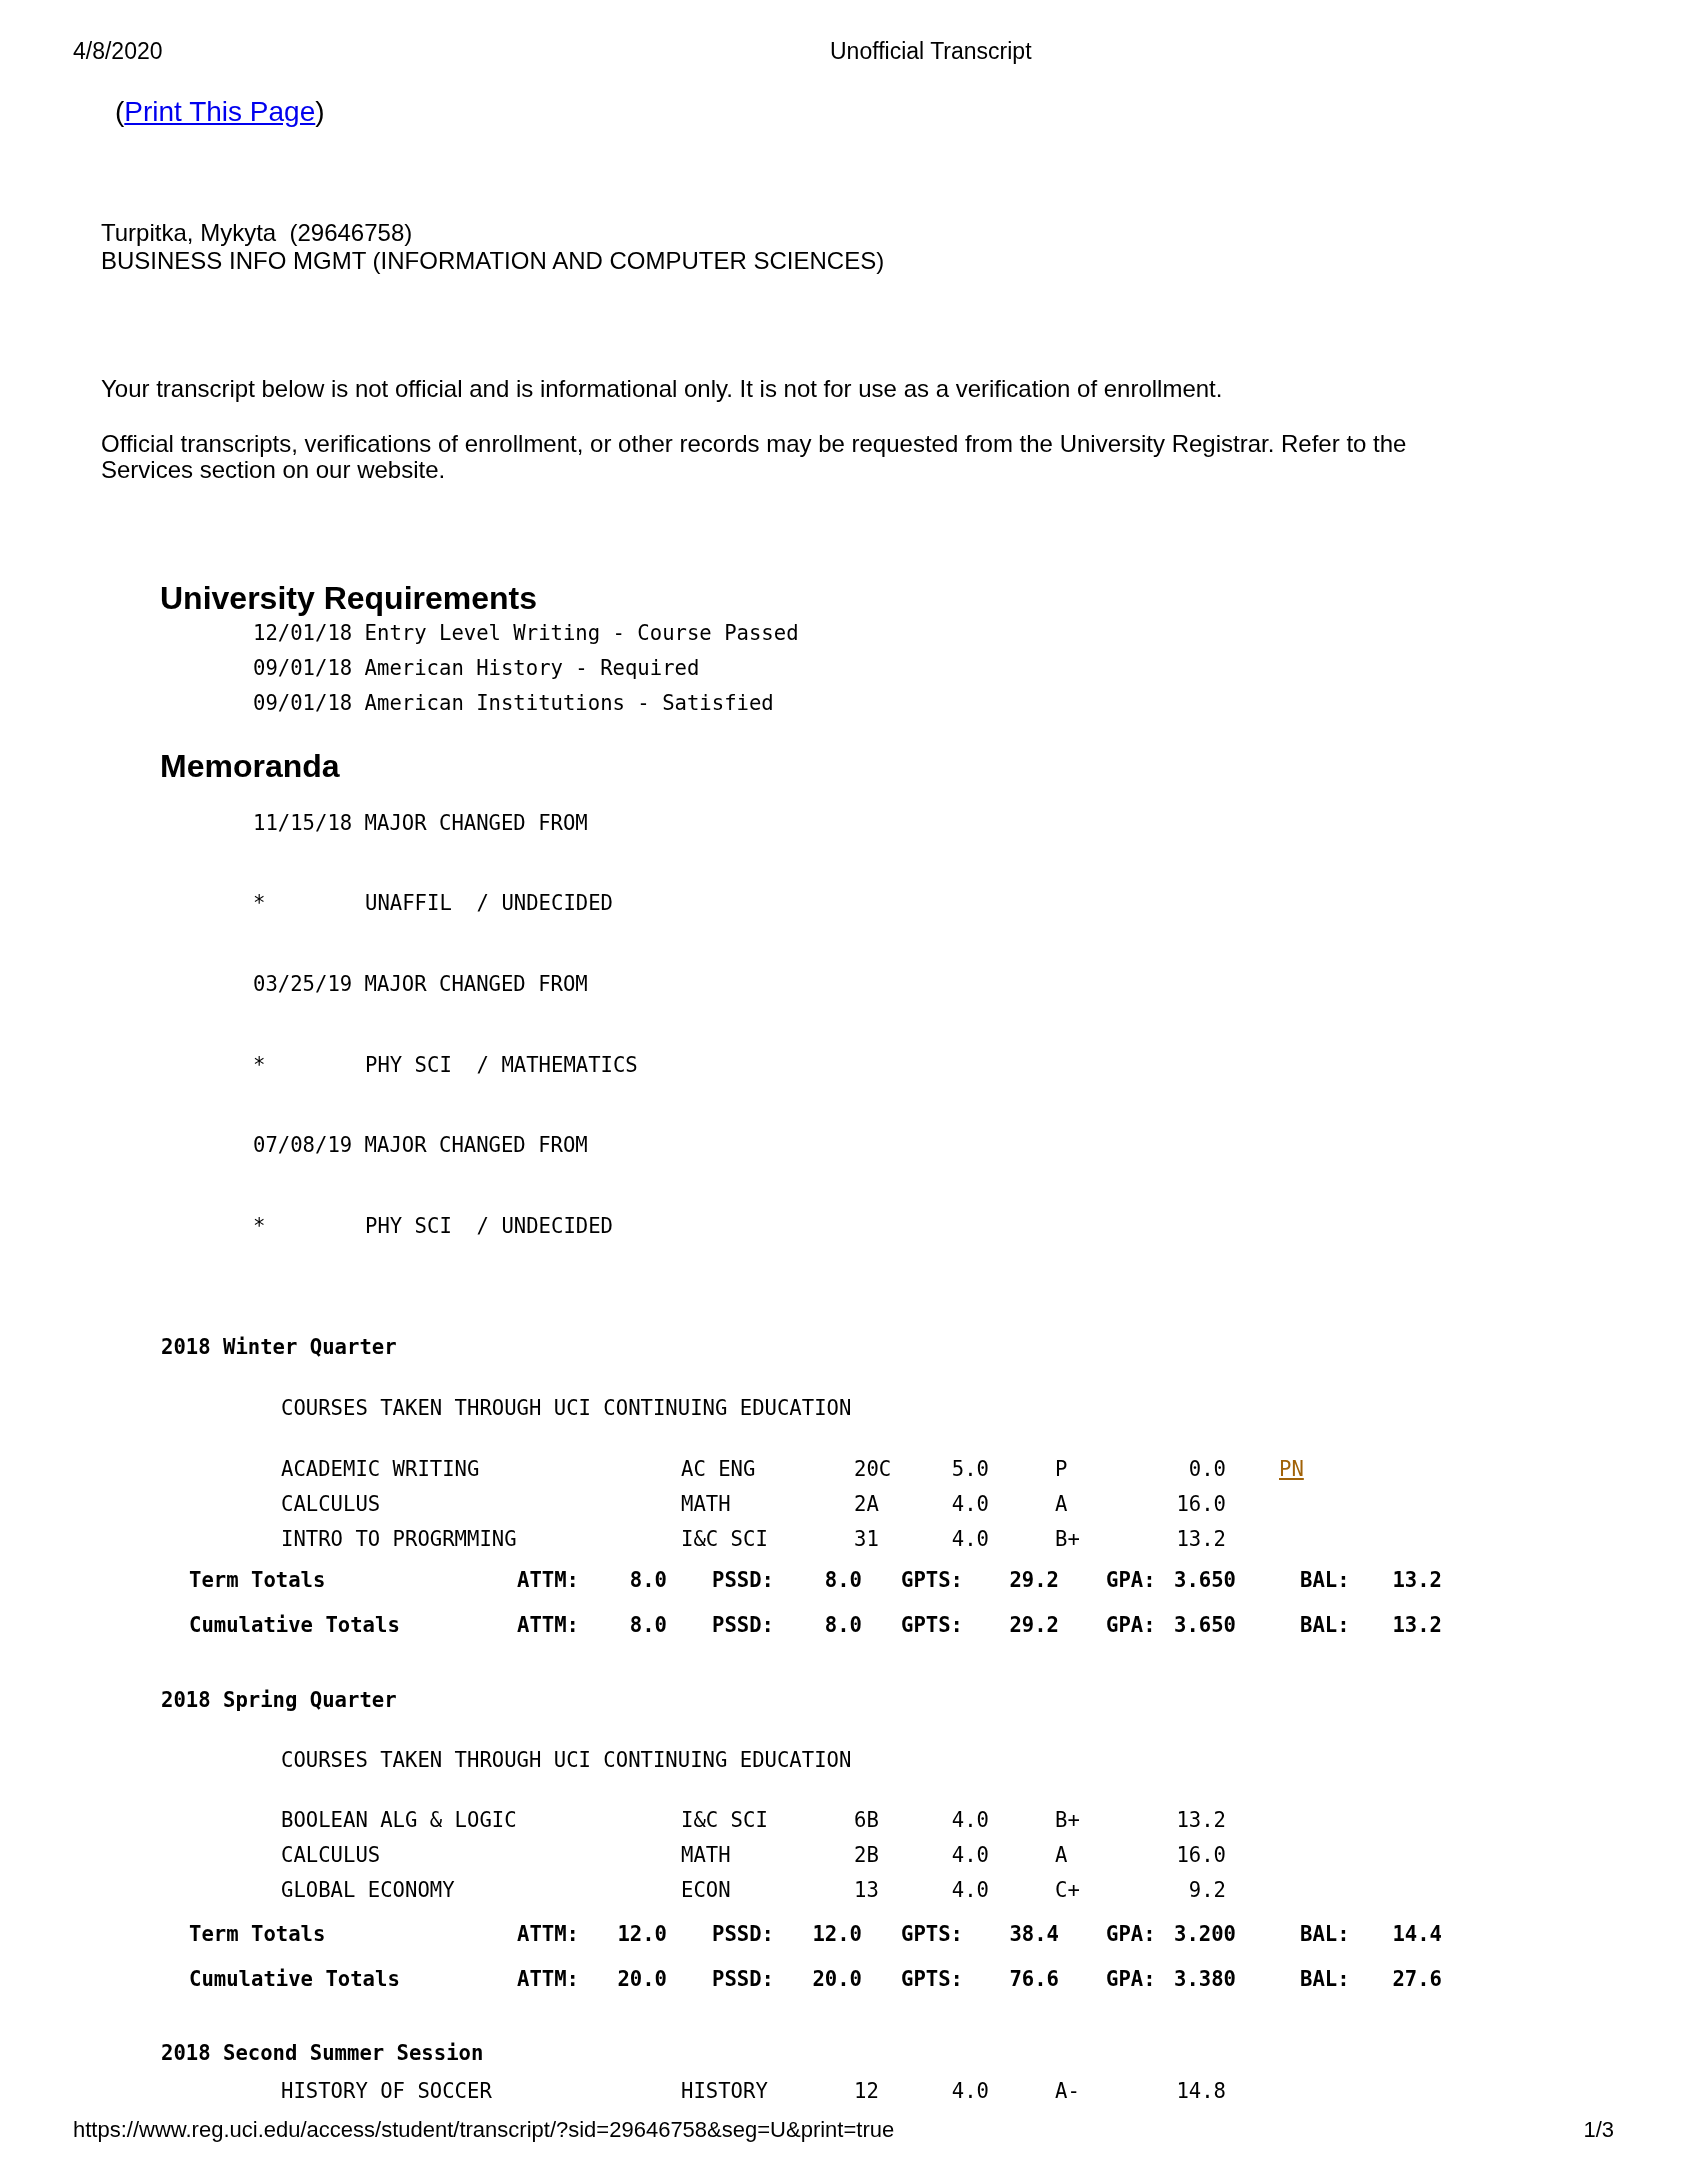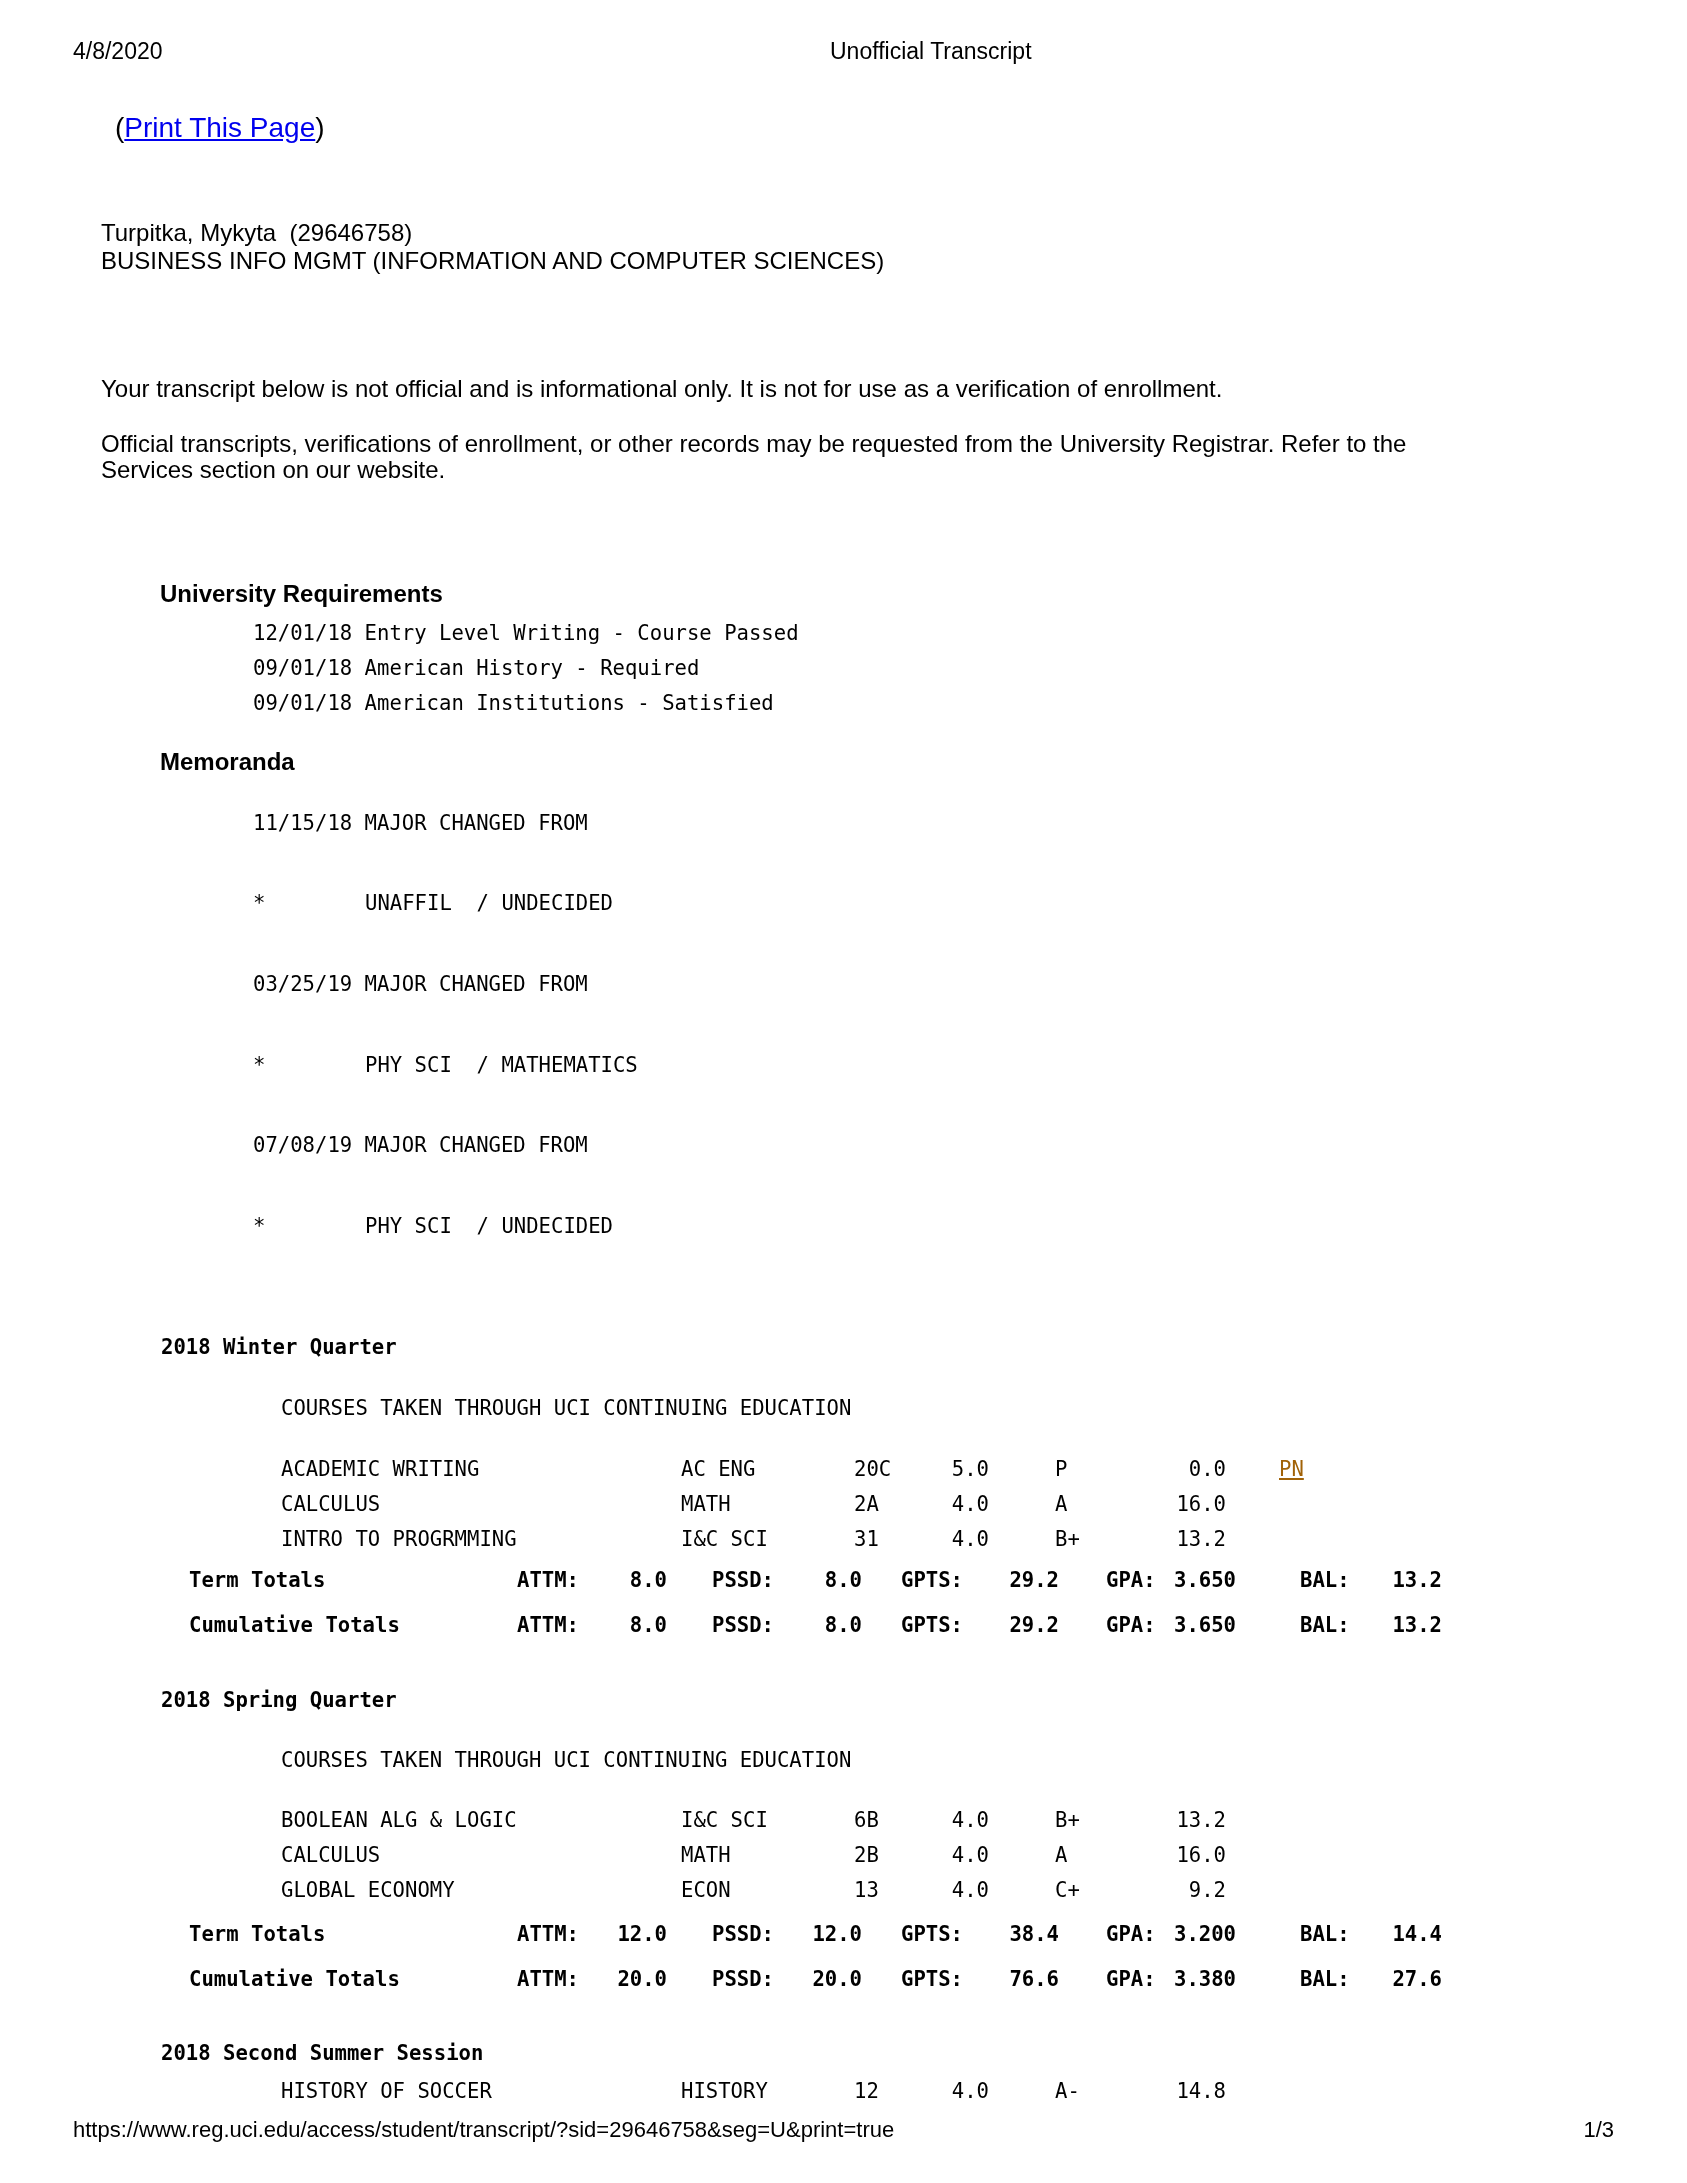--- a/index.html
+++ b/index.html
@@ -3,38 +3,38 @@
 <meta charset="utf-8">
 <style>
   html,body{margin:0;padding:0;background:#ffffff;}
   .page{position:relative;width:1687px;height:2183px;background:#ffffff;overflow:hidden;
         color:#000000;}
   .abs{position:absolute;white-space:pre;line-height:1.15;}
   .f-hdr{font-family:"Liberation Sans",sans-serif;font-size:23px;}
   .f-foot{font-family:"Liberation Sans",sans-serif;font-size:22px;}
   .f-link{font-family:"Liberation Sans",sans-serif;font-size:28px;}
   .f-body{font-family:"Liberation Sans",sans-serif;font-size:24px;}
-  .f-h2{font-family:"Liberation Sans",sans-serif;font-size:24px;font-weight:bold;}
+  .f-h2{font-family:"Liberation Sans",sans-serif;font-size:32px;font-weight:bold;}
   .f-mono{font-family:"DejaVu Sans Mono",monospace;font-size:20.6px;}
   .f-mono-b{font-family:"DejaVu Sans Mono",monospace;font-size:20.6px;font-weight:bold;}
   .row{position:absolute;left:0;width:1687px;height:30px;}
   .cell{position:absolute;top:0;white-space:pre;line-height:1.2;}
   .num-r{display:inline-block;text-align:right;}
   a.plink{color:#0000EE;text-decoration:underline;cursor:pointer;}
   .flag{color:#a16207;text-decoration:underline;cursor:pointer;}
 </style>
 </head>
 <body>
 
 <div class="page">
 
   <span class="abs f-hdr" style="left:73px;top:38px;">4/8/2020</span>
   <span class="abs f-hdr" style="left:830px;top:38px;">Unofficial Transcript</span>
 
-  <span class="abs f-link" style="left:115px;top:112px;"><span>(</span><a class="plink">Print This Page</a><span>)</span></span>
+  <span class="abs f-link" style="left:115px;top:96px;"><span>(</span><a class="plink">Print This Page</a><span>)</span></span>
 
   <span class="abs f-body" style="left:101px;top:219px;">Turpitka, Mykyta  (29646758)</span>
   <span class="abs f-body" style="left:101px;top:247px;">BUSINESS INFO MGMT (INFORMATION AND COMPUTER SCIENCES)</span>
 
   <span class="abs f-body" style="left:101px;top:375px;">Your transcript below is not official and is informational only. It is not for use as a verification of enrollment.</span>
   <span class="abs f-body" style="left:101px;top:430px;">Official transcripts, verifications of enrollment, or other records may be requested from the University Registrar. Refer to the</span>
   <span class="abs f-body" style="left:101px;top:456px;">Services section on our website.</span>
 
   <span class="abs f-h2" style="left:160px;top:580px;">University Requirements</span>
   <span class="abs f-mono" style="left:253px;top:622px;">12/01/18 Entry Level Writing - Course Passed</span>

